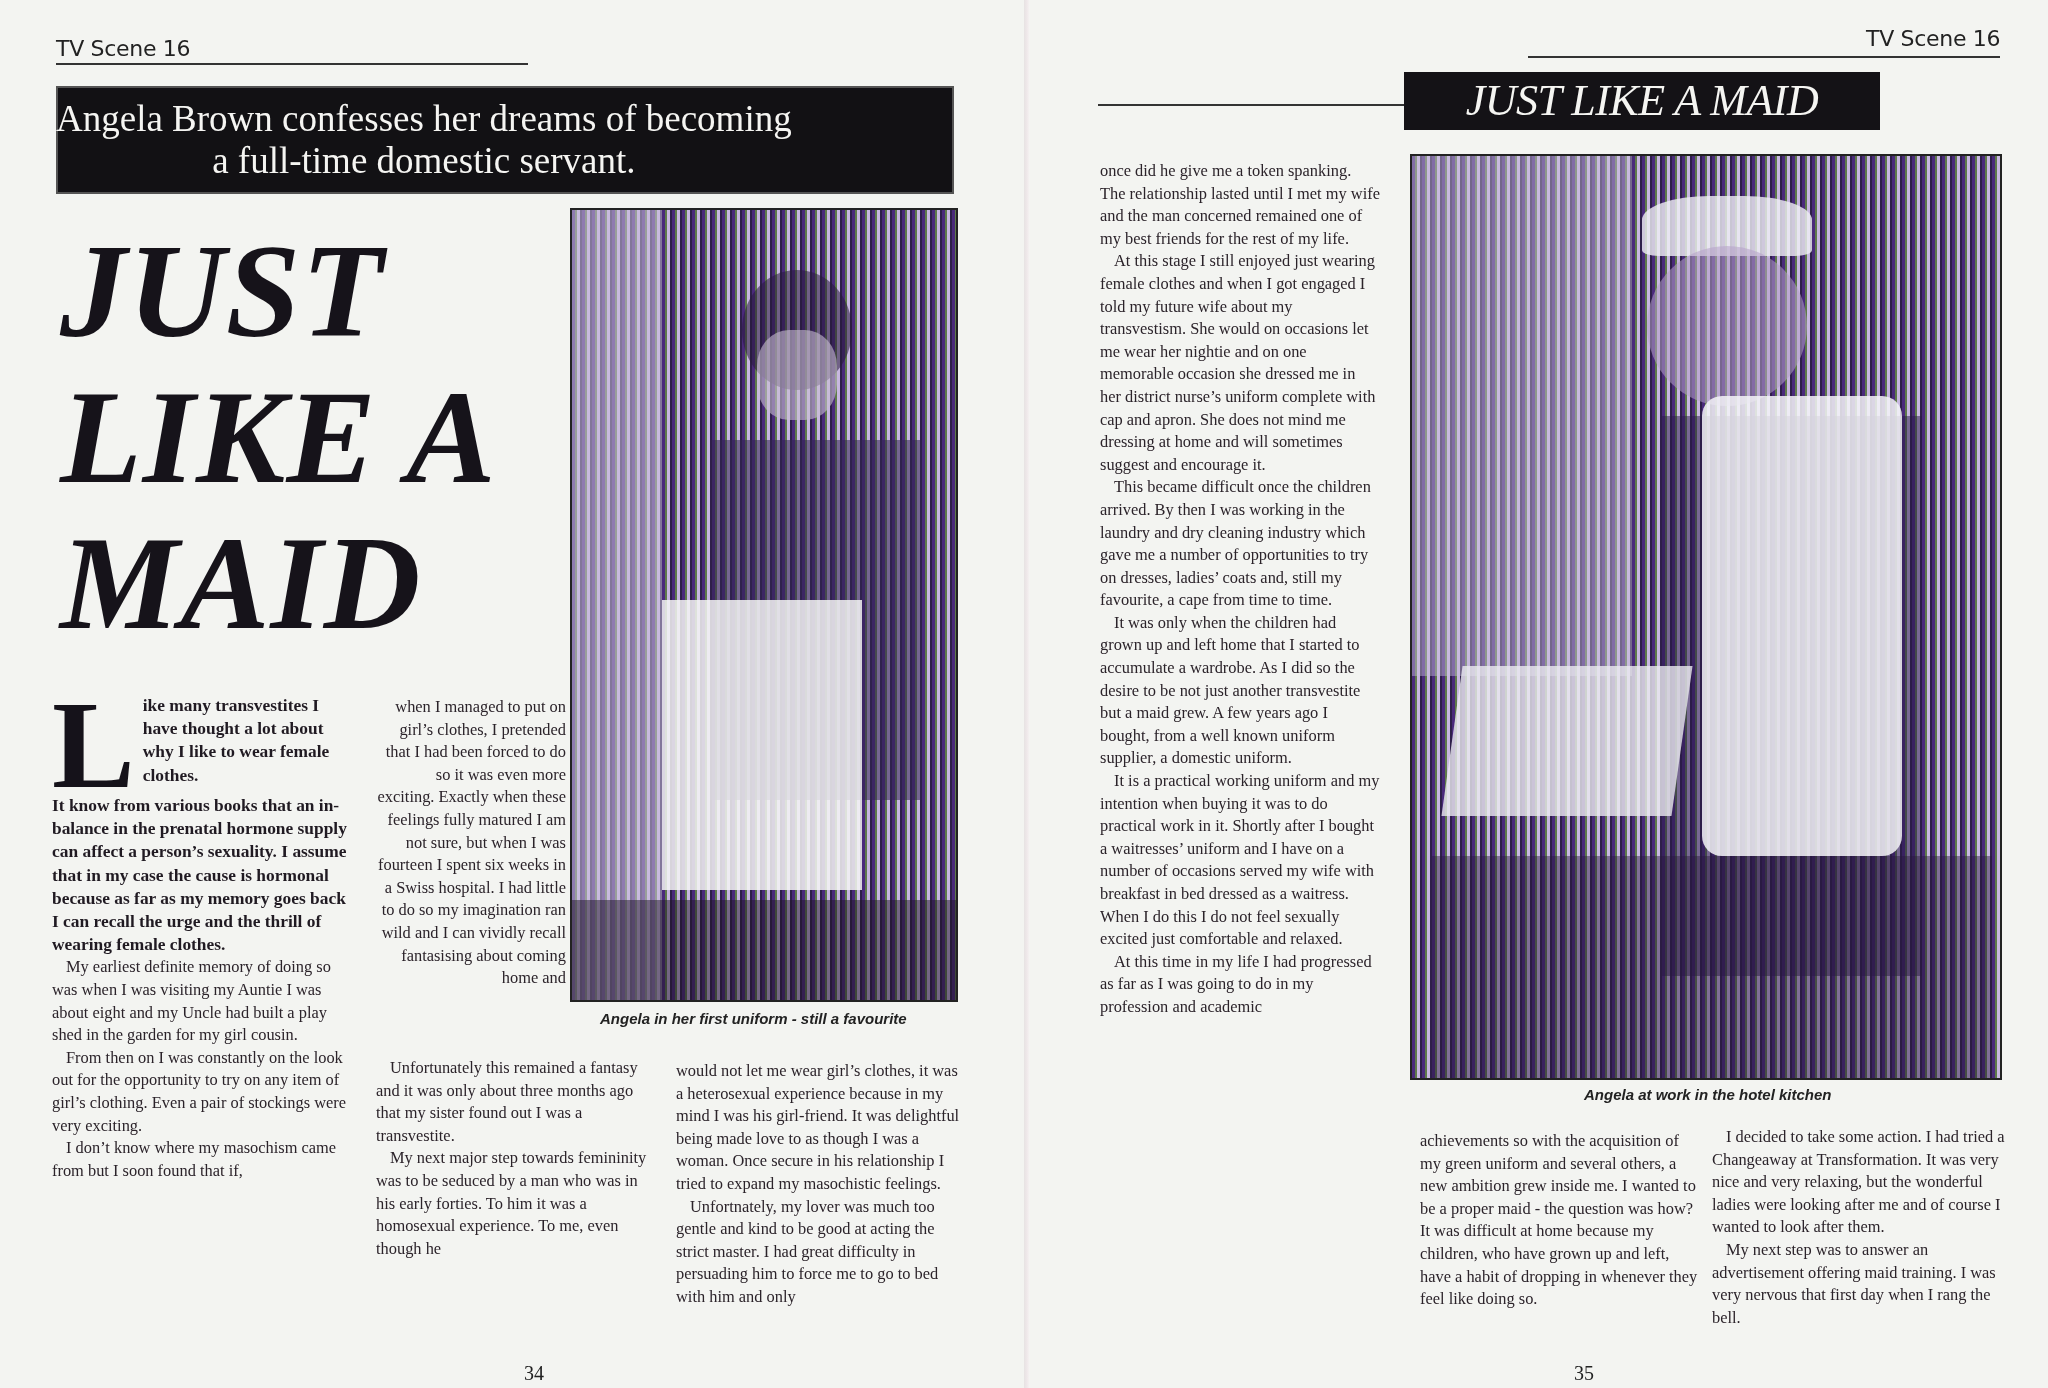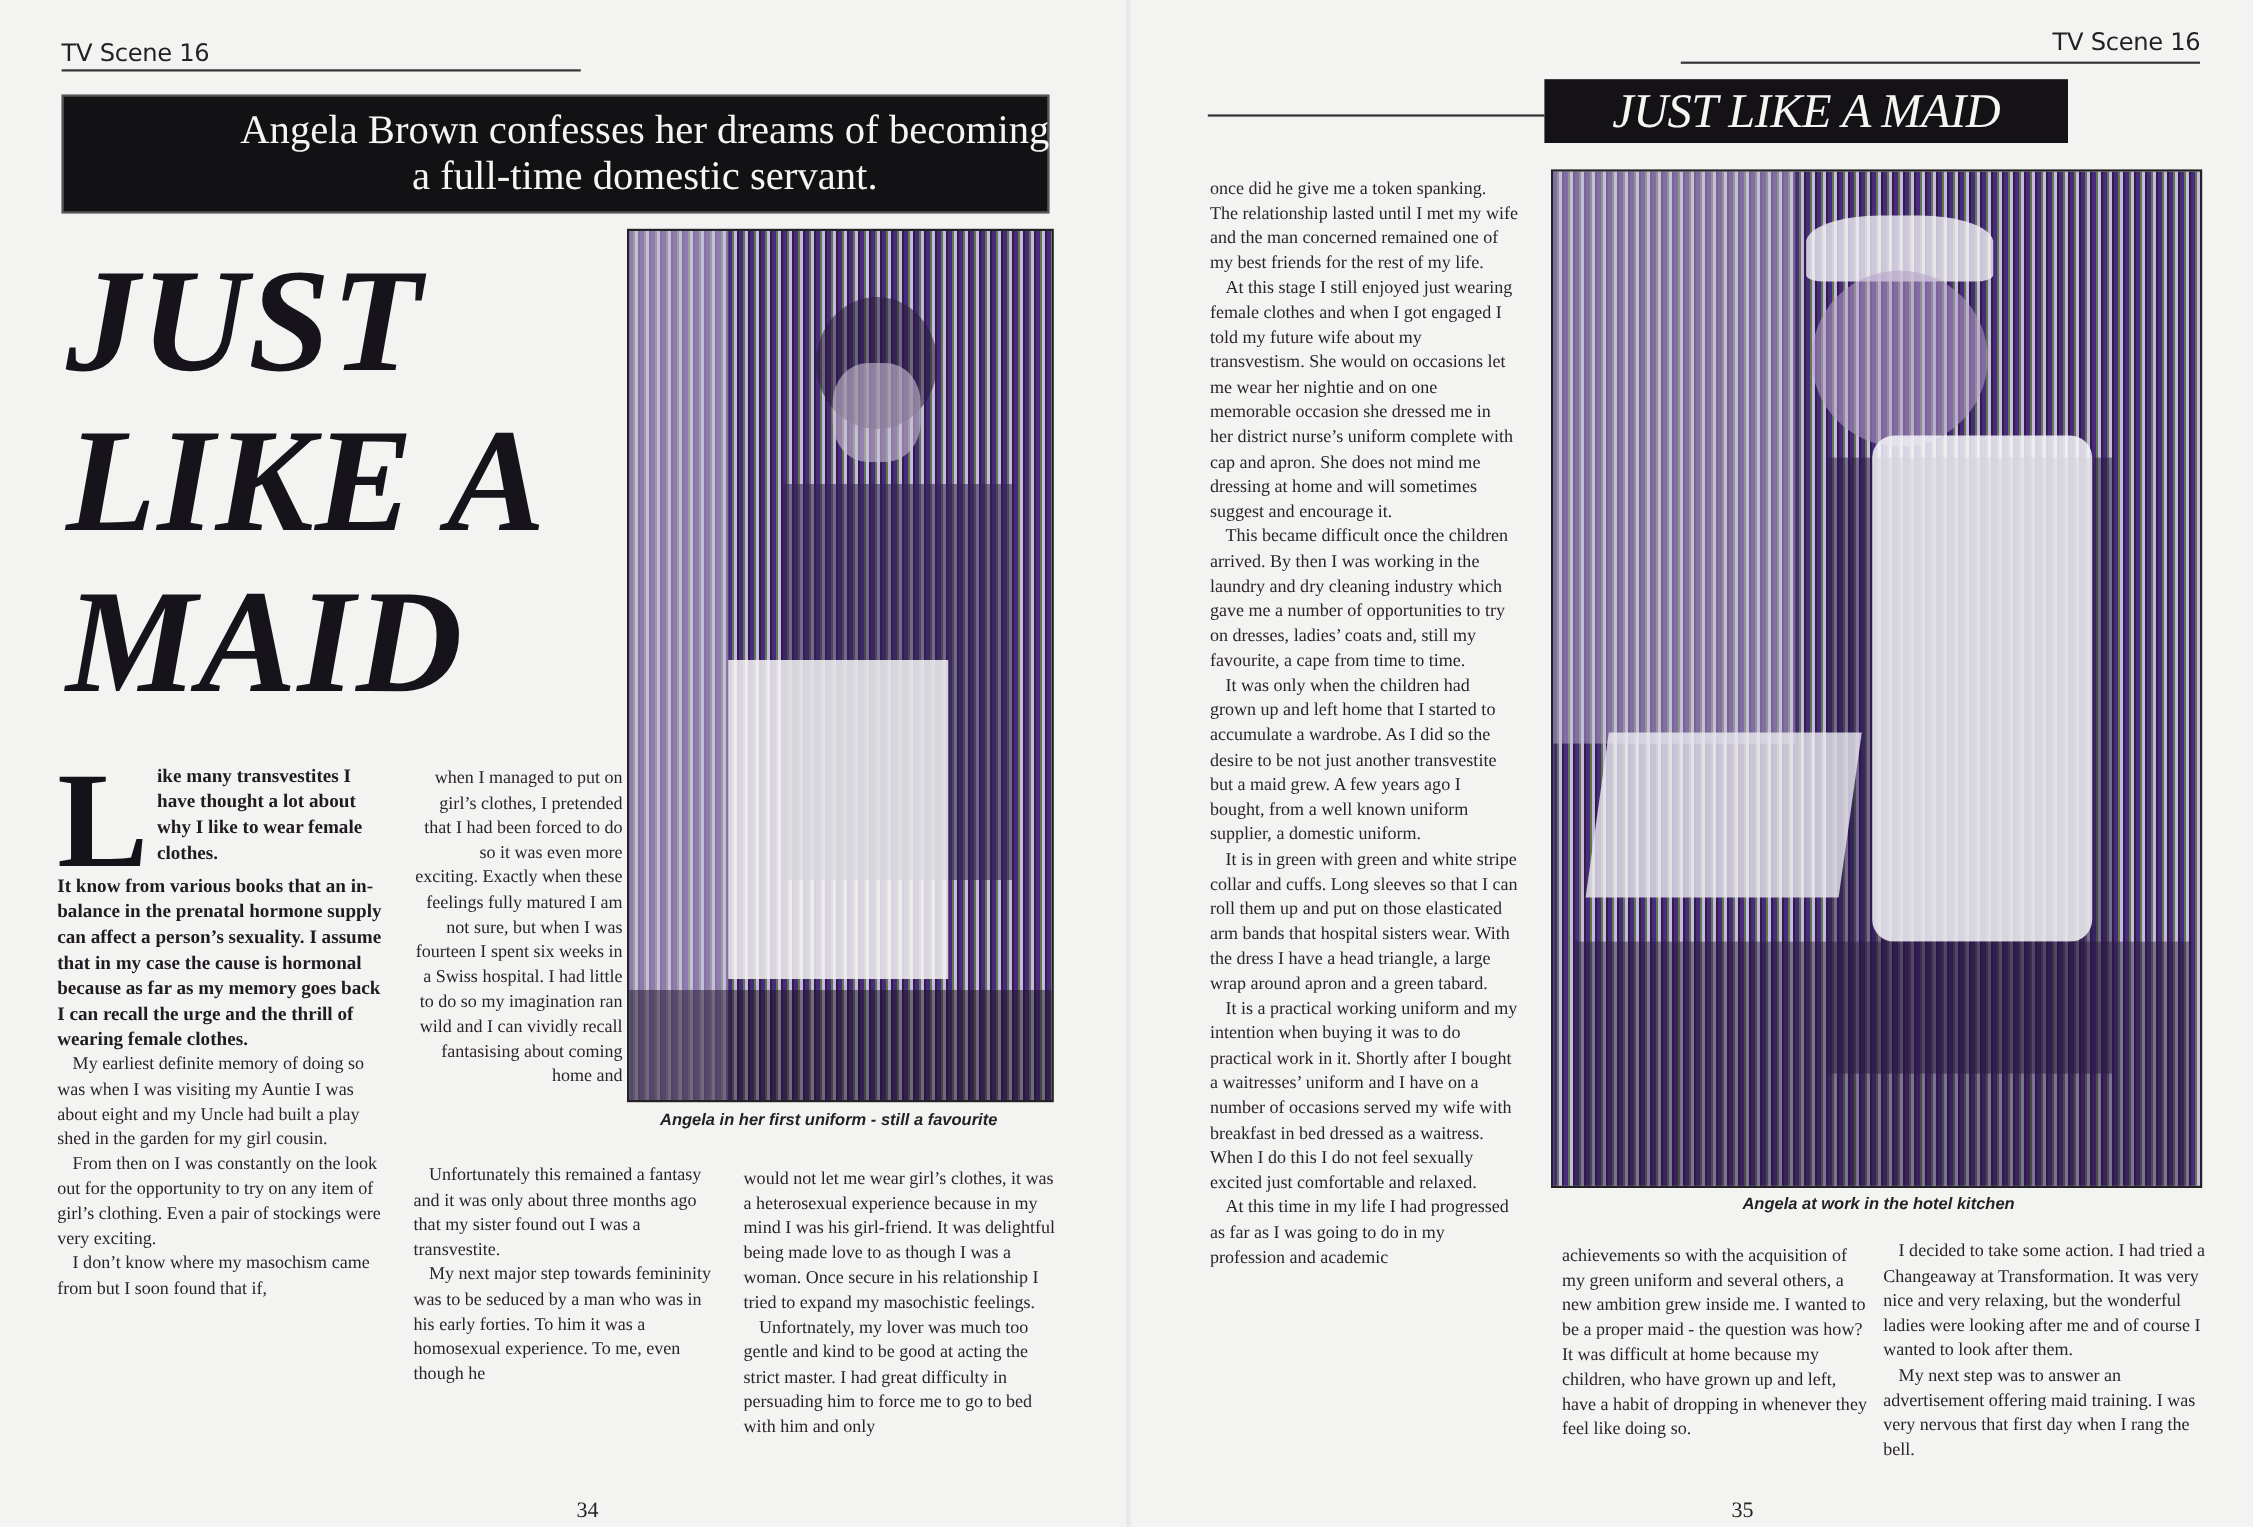--- a/index.html
+++ b/index.html
@@ -13,21 +13,21 @@
   .page-right { left:1030px; width:1018px; }
   .gutter { position:absolute; left:1024px; top:0; width:6px; height:1388px;
     background:linear-gradient(90deg,#e7e3e3,#efe8ea,#f6f6f4); }
 
   .running-head { position:absolute; font-family:"DejaVu Sans", sans-serif; font-size:22px; color:#222; letter-spacing:-0.3px; }
   .rule { position:absolute; height:2px; background:#333; }
 
   .deck { position:absolute; left:56px; top:86px; width:898px; height:108px;
     background:#121114; color:#f5f5f2; text-align:center;
     font-family:"Liberation Serif", serif; font-size:37px; line-height:42px;
-    display:flex; align-items:center; justify-content:flex-end; box-shadow:0 0 0 2px #555 inset; }
+    display:flex; align-items:center; justify-content:flex-start; box-shadow:0 0 0 2px #555 inset; }
   .deck span { display:block; }
 
   .big-title { position:absolute; left:60px; top:218px; font-family:"Liberation Serif", serif;
     font-style:italic; font-weight:bold; font-size:134px; line-height:146px; color:#16131a; letter-spacing:1px; }
   .big-title div { display:block; }
 
   .photo { position:absolute; border:2px solid #222; overflow:hidden;
     background:
       repeating-linear-gradient(90deg, #4a2a7a 0px, #4a2a7a 3px, #5f7a4a 3px, #5f7a4a 5px, #c8b8e0 5px, #c8b8e0 8px, #2e1f4a 8px, #2e1f4a 10px);
   }
@@ -123,21 +123,20 @@
   <div class="shade" style="left:40px; top:510px; width:230px; height:150px; transform:skewX(-8deg); background:rgba(235,235,240,0.8);"></div>
   <div class="shade" style="left:20px; top:700px; width:560px; height:222px; background:rgba(40,25,60,0.45);"></div>
 </div>
 <div class="caption" style="left:1584px; top:1086px;">Angela at work in the hotel kitchen</div>
 
 <div class="col" style="left:1100px; top:160px; width:280px;">
   <p class="noindent">once did he give me a token spanking.  The relationship lasted until I met my wife and the man concerned remained one of my best friends for the rest of my life.</p>
   <p>At this stage I still enjoyed just wearing female clothes and when I got engaged I told my future wife about my transvestism. She would on occasions let me wear her nightie and on one memorable occasion she dressed me in her district nurse’s uniform complete with cap and apron.  She does not mind me dressing at home and will sometimes suggest and encourage it.</p>
   <p>This became difficult once the children arrived.  By then I was working in the laundry and dry cleaning industry which gave me a number of opportunities to try on dresses, ladies’ coats and, still my favourite, a cape from time to time.</p>
   <p>It was only when the children had grown up and left home that I started to accumulate a wardrobe. As I did so the desire to be not just another transvestite but a maid grew.  A few years ago I bought, from a well known uniform supplier, a domestic uniform.</p>
-  <p>It is in green with green and white stripe collar and cuffs. Long sleeves so that I can roll them up and put on those elasticated arm bands that hospital sisters wear. With the dress I have a head triangle, a large wrap around apron and a green tabard.</p>
   <p>It is a practical working uniform and my intention when buying it was to do practical work in it. Shortly after I bought a waitresses’ uniform and I have on a number of occasions served my wife with breakfast in bed dressed as a waitress.  When I do this I do not feel sexually excited just comfortable and relaxed.</p>
   <p>At this time in my life I had progressed as far as I was going to do in my profession and academic</p>
 </div>
 
 <div class="col" style="left:1420px; top:1130px; width:280px;">
   <p class="noindent">achievements so with the acquisition of my green uniform and several others, a new ambition grew inside me. I  wanted to be a proper maid -  the question was how?  It was difficult at home because my children, who have grown up and left, have a habit of dropping in whenever they feel like doing so.</p>
 </div>
 
 <div class="col" style="left:1712px; top:1126px; width:300px;">
   <p>I decided to take some action.  I had  tried a Changeaway at Transformation.  It was very nice and very relaxing, but the wonderful ladies were looking after me and of course I wanted to look after them.</p>

